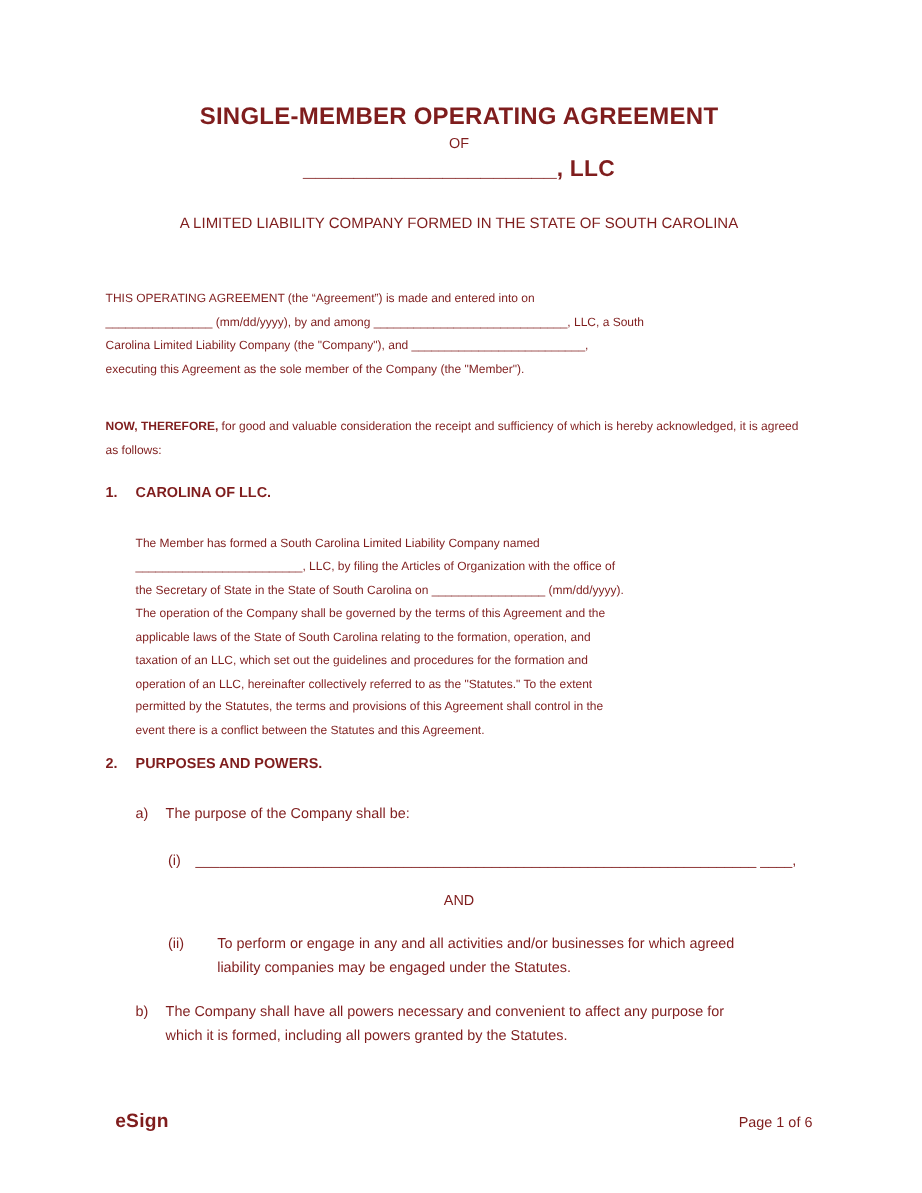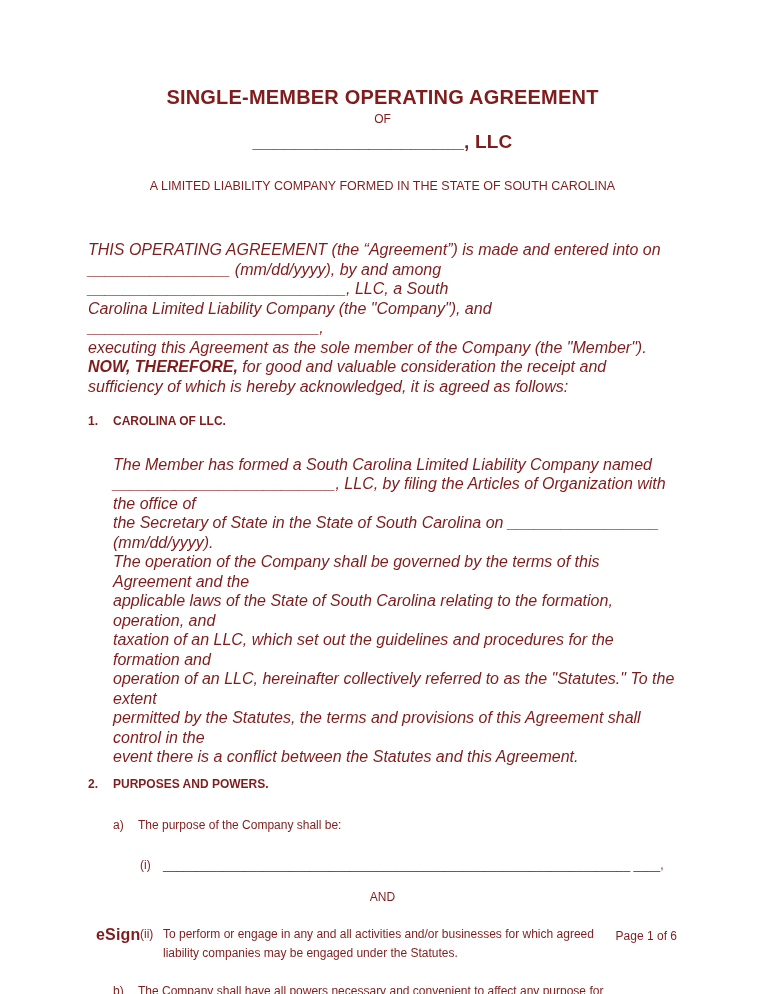--- a/index.html
+++ b/index.html
@@ -36,29 +36,28 @@
     font-weight: bold;
     margin-top: 5px;
     letter-spacing: 0.2px;
   }
   .doc-subtitle {
     font-size: 12.5px;
     font-weight: normal;
     margin-top: 26px;
   }
   .body-text {
-    font-size: 16px;
+    font-size: 10px;
     line-height: 19.5px;
     margin: 0;
-    font-style: italic;
   }
   .prewrap { white-space: pre-line; }
   .bold { font-weight: bold; }
   .intro-para { margin-top: 47px; }
-  .now-para { margin-top: 0; }
+  .now-para { margin-top: 28px; }
   .section-heading {
     display: flex;
     font-size: 12px;
     font-weight: bold;
     line-height: 19.5px;
   }
   .sec-num { width: 25px; flex-shrink: 0; }
   .s1-heading { margin-top: 16px; }
   .s1-body { margin-top: 23px; margin-left: 25px; }
   .s2-heading { margin-top: 8px; }
@@ -72,21 +71,21 @@
   .level2 { margin-left: 52px; }
   .level2 .sub-label { width: 23px; }
   .item-a { margin-top: 22px; }
   .item-i { margin-top: 20px; }
   .and-separator {
     text-align: center;
     font-size: 12px;
     line-height: 19.5px;
     margin-top: 13px;
   }
-  .item-ii { margin-top: 17px; }
+  .item-ii { margin-top: 17px; gap: 18px; }
   .item-b { margin-top: 18px; }
   .blank-text { letter-spacing: 0; }
   .footer {
     position: absolute;
     left: 96px;
     right: 91px;
     bottom: 50px;
     display: flex;
     justify-content: space-between;
     align-items: baseline;

